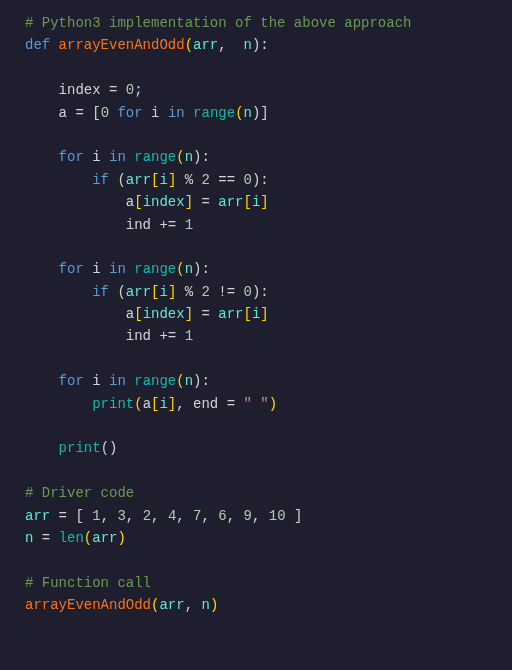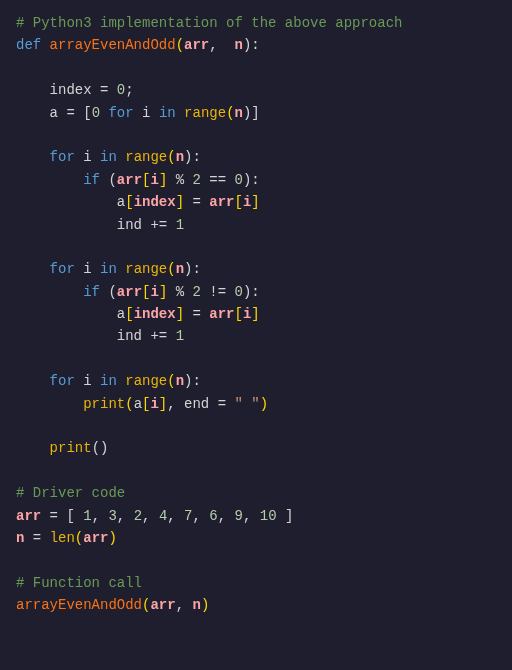--- a/index.html
+++ b/index.html
@@ -12,39 +12,39 @@
       background-color: #1e1e2e;
       font-family: 'Courier New', Courier, monospace;
       font-size: 14px;
       width: 512px;
       min-height: 670px;
       overflow: hidden;
     }
 
     .code-container {
       background-color: #1e1e2e;
-      padding: 12px 16px;
+      padding: 12px 25px;
       line-height: 1.6;
       white-space: pre;
     }
 
     .line {
       display: flex;
       align-items: baseline;
     }
 
     
     .c-comment   { color: #6a9955; }   
     .c-keyword   { color: #569cd6; }   
     .c-func      { color: #f97316; }   
-    .c-builtin   { color: #eab308; }   
+    .c-builtin   { color: #14b8a6; }   
     .c-string    { color: #ce9178; }   
     .c-number    { color: #b5cea8; }   
     .c-operator  { color: #d4d4d4; }   
     .c-plain     { color: #d4d4d4; }   
-    .c-var       { color: #fca5a5; font-weight: bold; }   
+    .c-var       { color: #5eead4; }   
     .c-paren     { color: #ffd700; }   
     .c-bracket   { color: #ffd700; }
   </style>
 </head>
 <body>
 
 <div class="code-container" id="code-block"><div class="line"><span class="c-comment"># Python3 implementation of the above approach</span></div><div class="line"><span class="c-keyword">def </span><span class="c-func">arrayEvenAndOdd</span><span class="c-paren">(</span><span class="c-var">arr</span><span class="c-plain">,  </span><span class="c-var">n</span><span class="c-plain">):</span></div><div class="line">&nbsp;</div><div class="line"><span class="c-plain">    index </span><span class="c-operator">=</span><span class="c-plain"> </span><span class="c-number">0</span><span class="c-plain">;</span></div><div class="line"><span class="c-plain">    a </span><span class="c-operator">=</span><span class="c-plain"> [</span><span class="c-number">0</span><span class="c-plain"> </span><span class="c-keyword">for</span><span class="c-plain"> i </span><span class="c-keyword">in</span><span class="c-plain"> </span><span class="c-builtin">range</span><span class="c-paren">(</span><span class="c-var">n</span><span class="c-plain">)]</span></div><div class="line">&nbsp;</div><div class="line"><span class="c-plain">    </span><span class="c-keyword">for</span><span class="c-plain"> i </span><span class="c-keyword">in</span><span class="c-plain"> </span><span class="c-builtin">range</span><span class="c-paren">(</span><span class="c-var">n</span><span class="c-plain">):</span></div><div class="line"><span class="c-plain">        </span><span class="c-keyword">if</span><span class="c-plain"> (</span><span class="c-var">arr</span><span class="c-bracket">[</span><span class="c-var">i</span><span class="c-bracket">]</span><span class="c-operator"> % </span><span class="c-number">2</span><span class="c-operator"> == </span><span class="c-number">0</span><span class="c-plain">):</span></div><div class="line"><span class="c-plain">            a</span><span class="c-bracket">[</span><span class="c-var">index</span><span class="c-bracket">]</span><span class="c-operator"> = </span><span class="c-var">arr</span><span class="c-bracket">[</span><span class="c-var">i</span><span class="c-bracket">]</span></div><div class="line"><span class="c-plain">            ind </span><span class="c-operator">+=</span><span class="c-plain"> </span><span class="c-number">1</span></div><div class="line">&nbsp;</div><div class="line"><span class="c-plain">    </span><span class="c-keyword">for</span><span class="c-plain"> i </span><span class="c-keyword">in</span><span class="c-plain"> </span><span class="c-builtin">range</span><span class="c-paren">(</span><span class="c-var">n</span><span class="c-plain">):</span></div><div class="line"><span class="c-plain">        </span><span class="c-keyword">if</span><span class="c-plain"> (</span><span class="c-var">arr</span><span class="c-bracket">[</span><span class="c-var">i</span><span class="c-bracket">]</span><span class="c-operator"> % </span><span class="c-number">2</span><span class="c-operator"> != </span><span class="c-number">0</span><span class="c-plain">):</span></div><div class="line"><span class="c-plain">            a</span><span class="c-bracket">[</span><span class="c-var">index</span><span class="c-bracket">]</span><span class="c-operator"> = </span><span class="c-var">arr</span><span class="c-bracket">[</span><span class="c-var">i</span><span class="c-bracket">]</span></div><div class="line"><span class="c-plain">            ind </span><span class="c-operator">+=</span><span class="c-plain"> </span><span class="c-number">1</span></div><div class="line">&nbsp;</div><div class="line"><span class="c-plain">    </span><span class="c-keyword">for</span><span class="c-plain"> i </span><span class="c-keyword">in</span><span class="c-plain"> </span><span class="c-builtin">range</span><span class="c-paren">(</span><span class="c-var">n</span><span class="c-plain">):</span></div><div class="line"><span class="c-plain">        </span><span class="c-builtin">print</span><span class="c-paren">(</span><span class="c-plain">a</span><span class="c-bracket">[</span><span class="c-var">i</span><span class="c-bracket">]</span><span class="c-plain">, end = </span><span class="c-string">" "</span><span class="c-paren">)</span></div><div class="line">&nbsp;</div><div class="line"><span class="c-plain">    </span><span class="c-builtin">print</span><span class="c-plain">()</span></div><div class="line">&nbsp;</div><div class="line"><span class="c-comment"># Driver code</span></div><div class="line"><span class="c-var">arr </span><span class="c-plain">= [</span><span class="c-number"> 1</span><span class="c-plain">, </span><span class="c-number">3</span><span class="c-plain">, </span><span class="c-number">2</span><span class="c-plain">, </span><span class="c-number">4</span><span class="c-plain">, </span><span class="c-number">7</span><span class="c-plain">, </span><span class="c-number">6</span><span class="c-plain">, </span><span class="c-number">9</span><span class="c-plain">, </span><span class="c-number">10</span><span class="c-plain"> ]</span></div><div class="line"><span class="c-var">n </span><span class="c-plain">= </span><span class="c-builtin">len</span><span class="c-paren">(</span><span class="c-var">arr</span><span class="c-paren">)</span></div><div class="line">&nbsp;</div><div class="line"><span class="c-comment"># Function call</span></div><div class="line"><span class="c-func">arrayEvenAndOdd</span><span class="c-paren">(</span><span class="c-var">arr</span><span class="c-plain">, </span><span class="c-var">n</span><span class="c-paren">)</span></div></div>
 
 </body></html>

